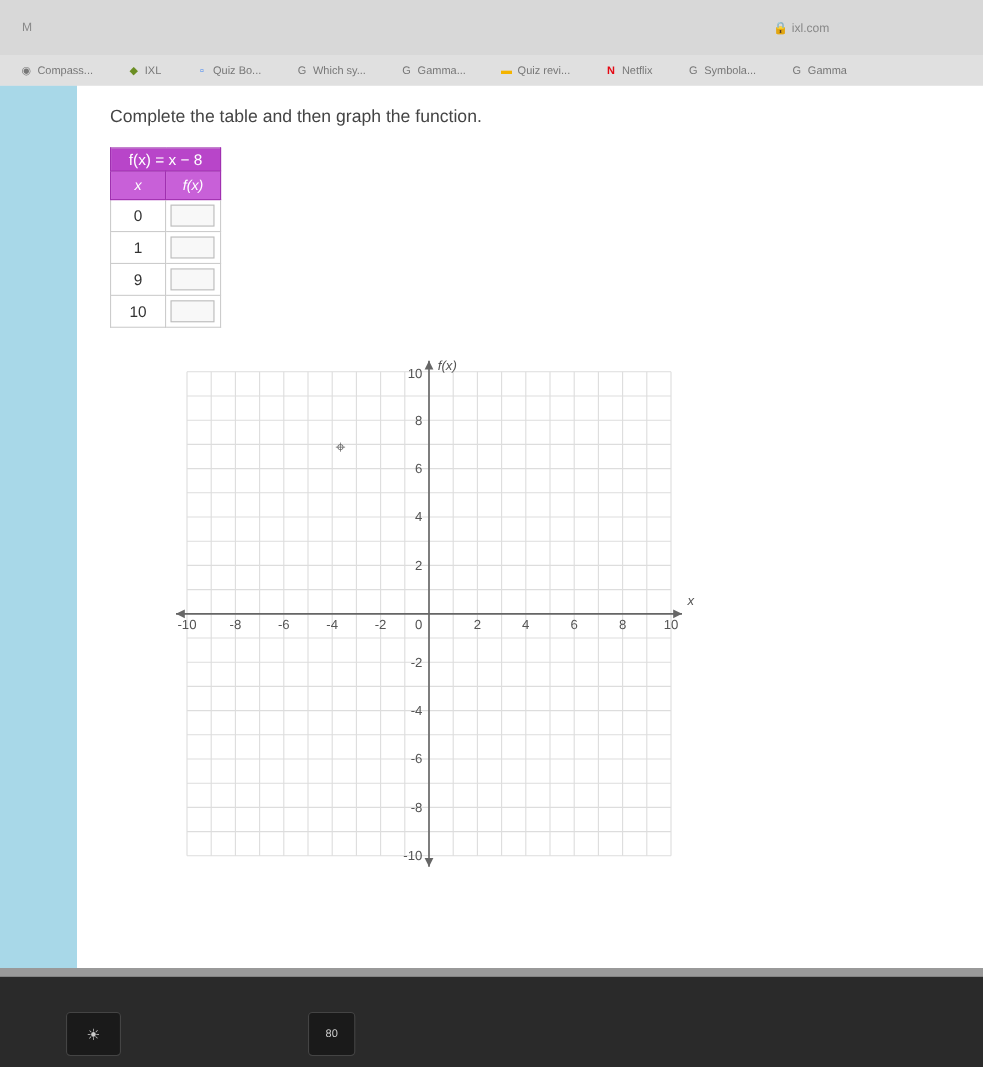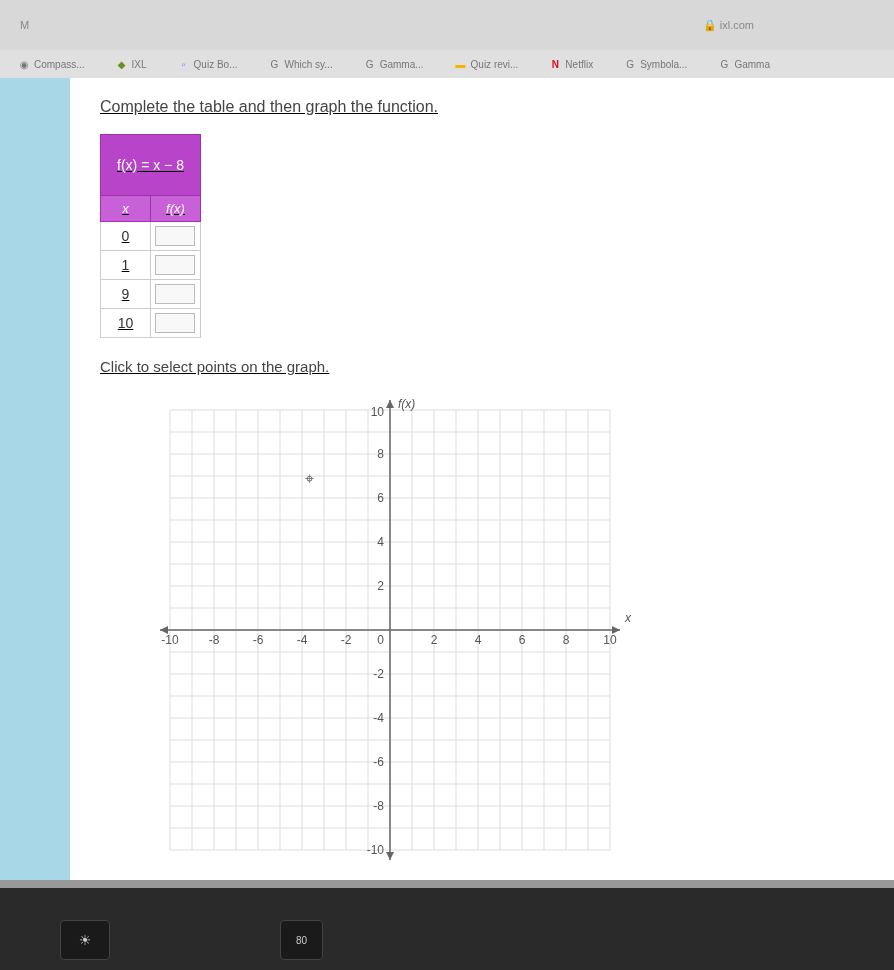--- a/index.html
+++ b/index.html
@@ -43,21 +43,20 @@
     .tab-icon {
       width: 12px;
       height: 12px;
       display: inline-flex;
       align-items: center;
       justify-content: center;
     }
     .content-area {
       display: flex;
       height: calc(100% - 78px - 90px);
-      text-decoration: underline;
     }
     .sidebar {
       width: 70px;
       background: #a8d8e8;
     }
     .main {
       flex: 1;
       background: #fff;
       padding: 20px 30px;
     }
@@ -67,21 +66,21 @@
       margin-bottom: 18px;
     }
     .func-table {
       border-collapse: collapse;
       margin-bottom: 20px;
     }
     .func-header {
       background: #b845c9;
       color: #fff;
       font-size: 14px;
-      padding: 22px 10px;
+      padding: 2px 10px;
       text-align: center;
       border: 1px solid #a030b0;
     }
     .func-col-header {
       background: #c860d8;
       color: #fff;
       font-size: 13px;
       font-style: italic;
       padding: 5px 8px;
       text-align: center;
@@ -234,21 +233,20 @@
         <td class="func-cell-x">9</td>
         <td class="func-cell-input"><input class="func-input" value="" style=""></td>
       </tr>
       <tr>
         <td class="func-cell-x">10</td>
         <td class="func-cell-input"><input class="func-input" value="" style=""></td>
       </tr>
     </tbody>
       </table>
 
-    <p class="instruction2">Click to select points on the graph.</p>
 
     <div class="graph-container">
       <svg class="graph-svg" viewBox="0 0 500 480">
         <g>
 
           <line class="grid-line" x1="30" y1="20" x2="30" y2="460"></line>
             <line class="grid-line" x1="52" y1="20" x2="52" y2="460"></line>
             <line class="grid-line" x1="74" y1="20" x2="74" y2="460"></line>
             <line class="grid-line" x1="96" y1="20" x2="96" y2="460"></line>
             <line class="grid-line" x1="118" y1="20" x2="118" y2="460"></line>

